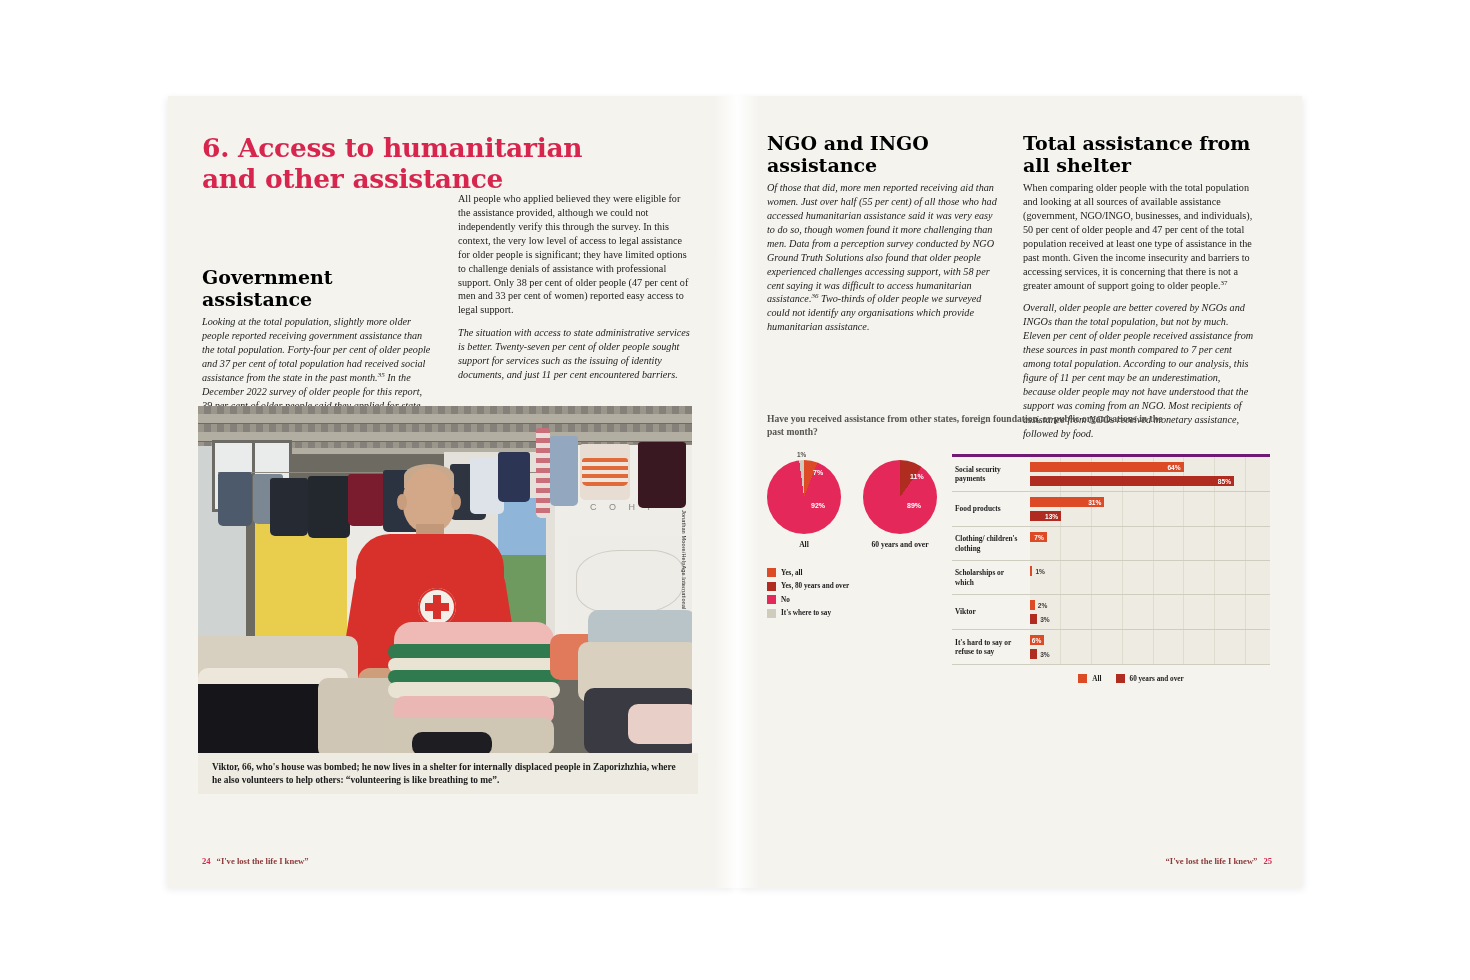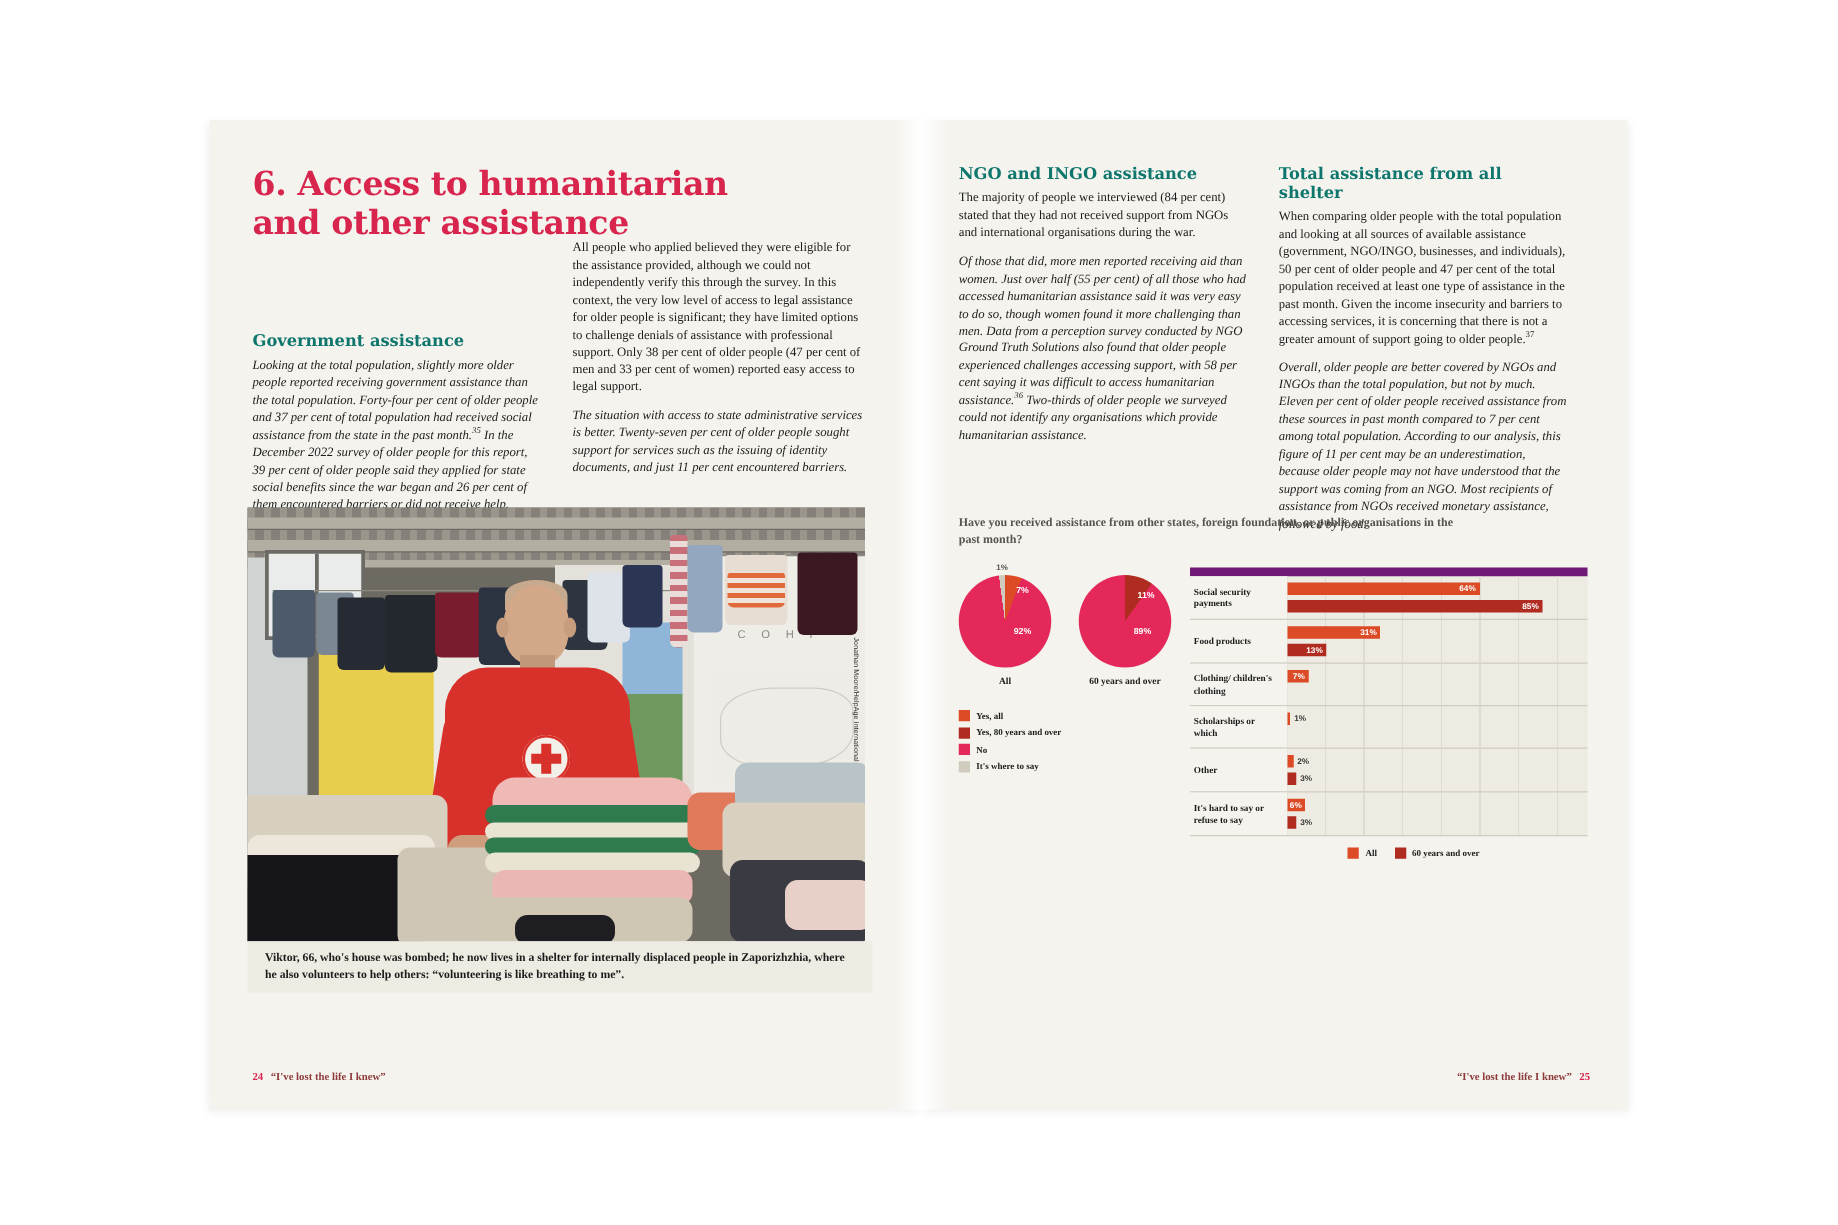--- a/index.html
+++ b/index.html
@@ -60,24 +60,24 @@
     position: absolute;
     left: 34px; top: 104px;
     width: 232px;
     color: #8C8C84;
     font-family: "DejaVu Serif", serif;
     font-size: 12.3px;
     line-height: 1.42;
   }
 
   .sub-head {
-    color: #0f766e;
+    color: #000000;
     font-family: "DejaVu Serif", serif;
     font-weight: bold;
-    font-size: 13px;
+    font-size: 19px;
     line-height: 1.16;
     margin-bottom: 5px;
   }
 
   .body-col {
     position: absolute;
     font-family: "Liberation Serif", serif;
     font-size: 10.2px;
     line-height: 1.365;
     color: #1b1b1b;
@@ -271,21 +271,21 @@
     position: relative;
     background: #EDEBE2;
   }
   .bar-row {
     position: relative;
     display: flex;
     align-items: center;
     border-top: 1px solid #CFCCC0;
     min-height: 34px;
   }
-  .bar-row:first-child { border-top: 7px solid #701a75; }
+  .bar-row:first-child { border-top: 3px solid #701a75; }
   .bar-label {
     flex: 0 0 78px;
     padding: 4px 6px 4px 3px;
     font-family: "Liberation Serif", serif;
     font-weight: bold;
     font-size: 7.4px;
     line-height: 1.25;
     color: #1b1b1b;
     background: #F4F3EE;
     align-self: stretch;
@@ -431,21 +431,20 @@
     <div class="footer footer-left">
       <span class="pgnum">24</span>
       <span>“I've lost the life I knew”</span>
     </div>
   </div>
 
   <div class="page page-right">
 
     <div class="body-col r-col1">
       <div class="sub-head">NGO and INGO assistance</div>
-      <p>The majority of people we interviewed (84 per cent) stated that they had not received support from NGOs and international organisations during the war.</p>
       <p><span>Of those that did, more men reported receiving aid than women. Just over half (55 per cent) of all those who had accessed humanitarian assistance said it was very easy to do so, though women found it more challenging than men. Data from a perception survey conducted by NGO Ground Truth Solutions also found that older people experienced challenges accessing support, with 58 per cent saying it was difficult to access humanitarian assistance.</span><sup>36</sup> <span>Two-thirds of older people we surveyed could not identify any organisations which provide humanitarian assistance.</span></p>
     </div>
 
     <div class="body-col r-col2">
       <div class="sub-head">Total assistance from all shelter</div>
       <p><span>When comparing older people with the total population and looking at all sources of available assistance (government, NGO/INGO, businesses, and individuals), 50 per cent of older people and 47 per cent of the total population received at least one type of assistance in the past month. Given the income insecurity and barriers to accessing services, it is concerning that there is not a greater amount of support going to older people.</span><sup>37</sup></p>
       <p>Overall, older people are better covered by NGOs and INGOs than the total population, but not by much. Eleven per cent of older people received assistance from these sources in past month compared to 7 per cent among total population. According to our analysis, this figure of 11 per cent may be an underestimation, because older people may not have understood that the support was coming from an NGO. Most recipients of assistance from NGOs received monetary assistance, followed by food.</p>
     </div>
 
     <div class="chart-block">
@@ -523,21 +522,21 @@
               </div>
               <div class="bar-row">
                 <div class="bar-label">Scholarships or which</div>
                 <div class="bar-plot">
                   <div class="bar" style="background: rgb(220, 74, 38); width: 1%;">
                     <span class="bar-val outside">1%</span>
                   </div>
                 </div>
               </div>
               <div class="bar-row">
-                <div class="bar-label">Other</div>
+                <div class="bar-label">Viktor</div>
                 <div class="bar-plot">
                   <div class="bar" style="background: rgb(220, 74, 38); width: 2%;">
                     <span class="bar-val outside">2%</span>
                   </div>
                   <div class="bar" style="background: rgb(176, 43, 32); width: 3%;">
                     <span class="bar-val outside">3%</span>
                   </div>
                 </div>
               </div>
               <div class="bar-row">

